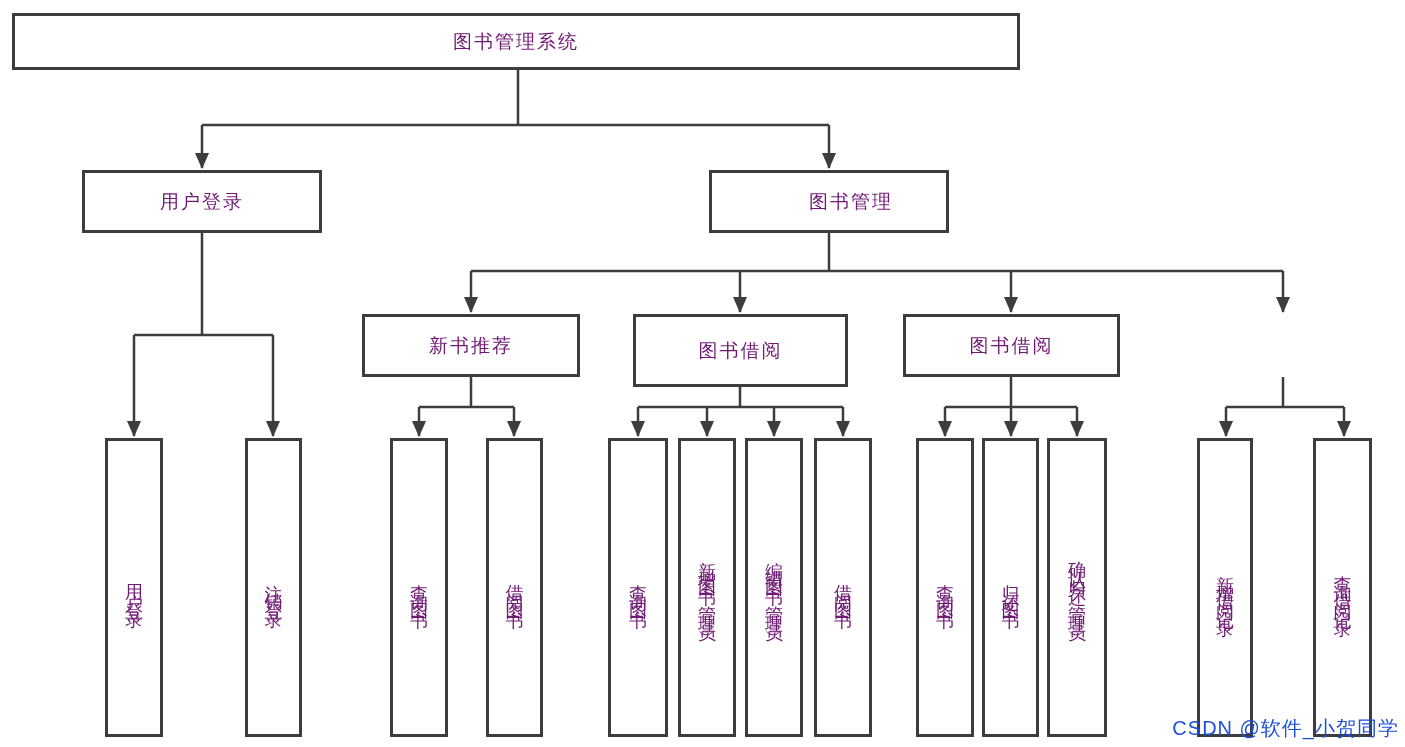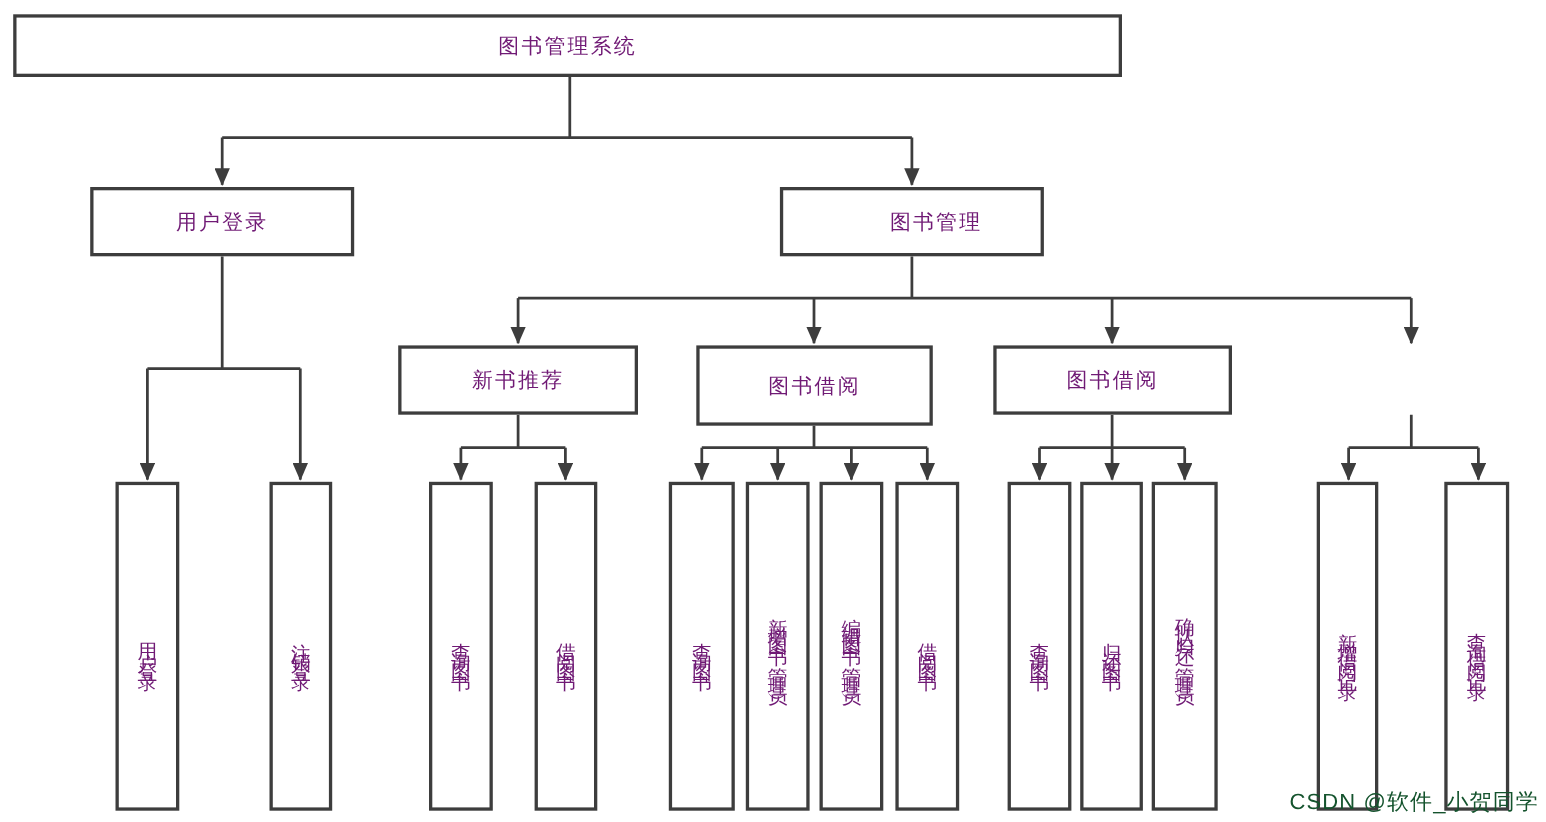--- a/index.html
+++ b/index.html
@@ -23,21 +23,21 @@
     font-size:18px;
     letter-spacing:9px;
     line-height:1;
     white-space:nowrap;
   }
   .watermark {
     position:absolute;
     right:6px;
     bottom:5px;
     font-size:20px;
-    color:#14532d;
+    color:#1d4ed8;
     letter-spacing:1px;
     z-index:5;
     white-space:nowrap;
   }
   .wire { stroke:#3d3d3d; stroke-width:2.5; fill:none; }
 </style>
 </head>
 <body>
 
 <div class="canvas">

